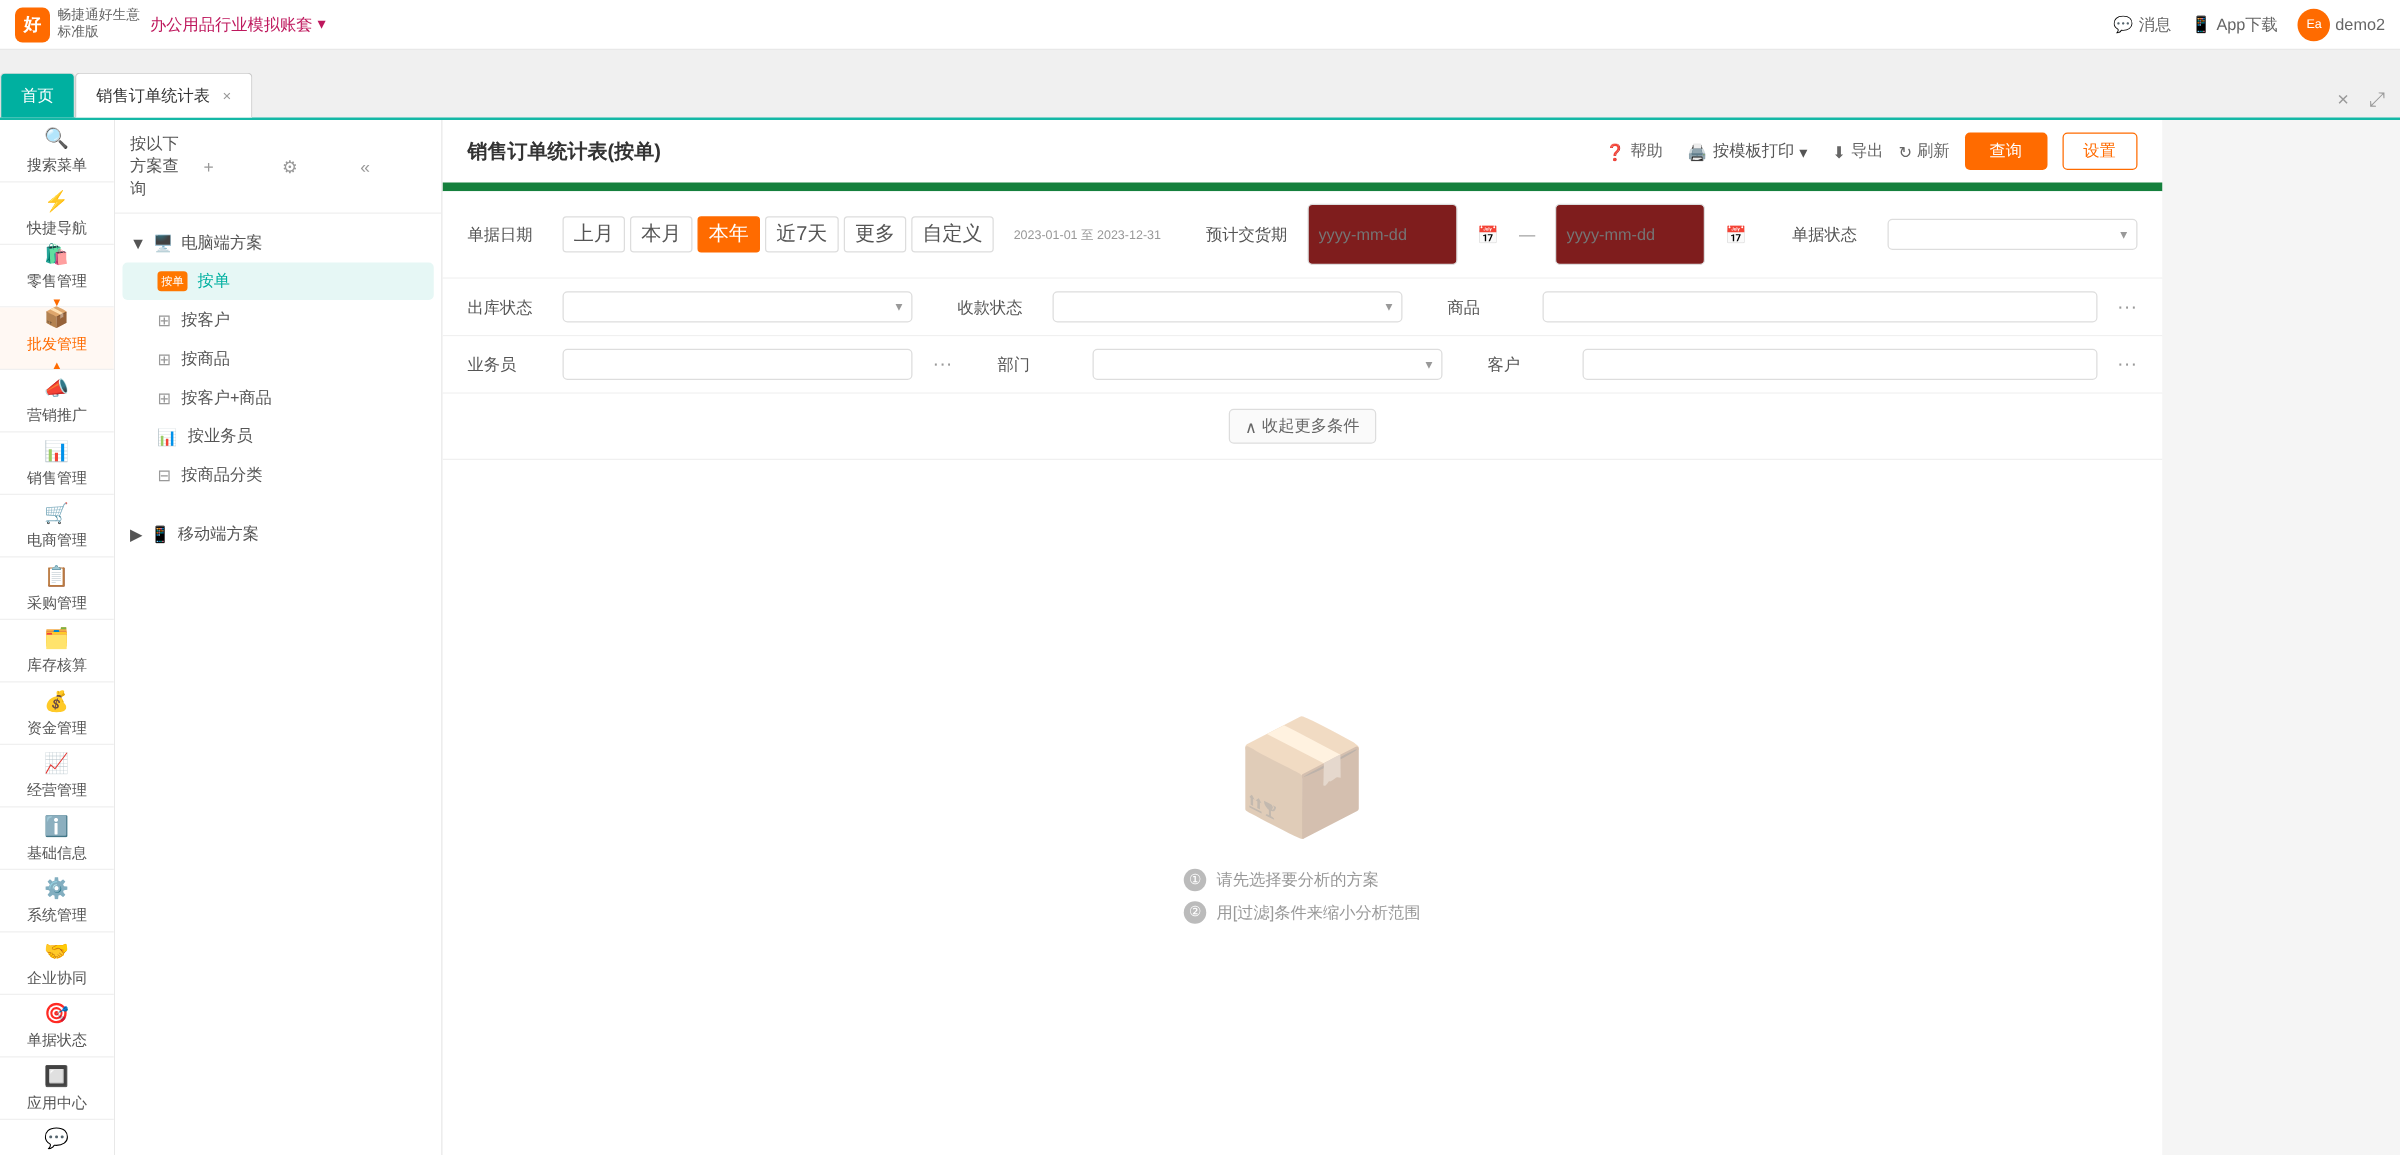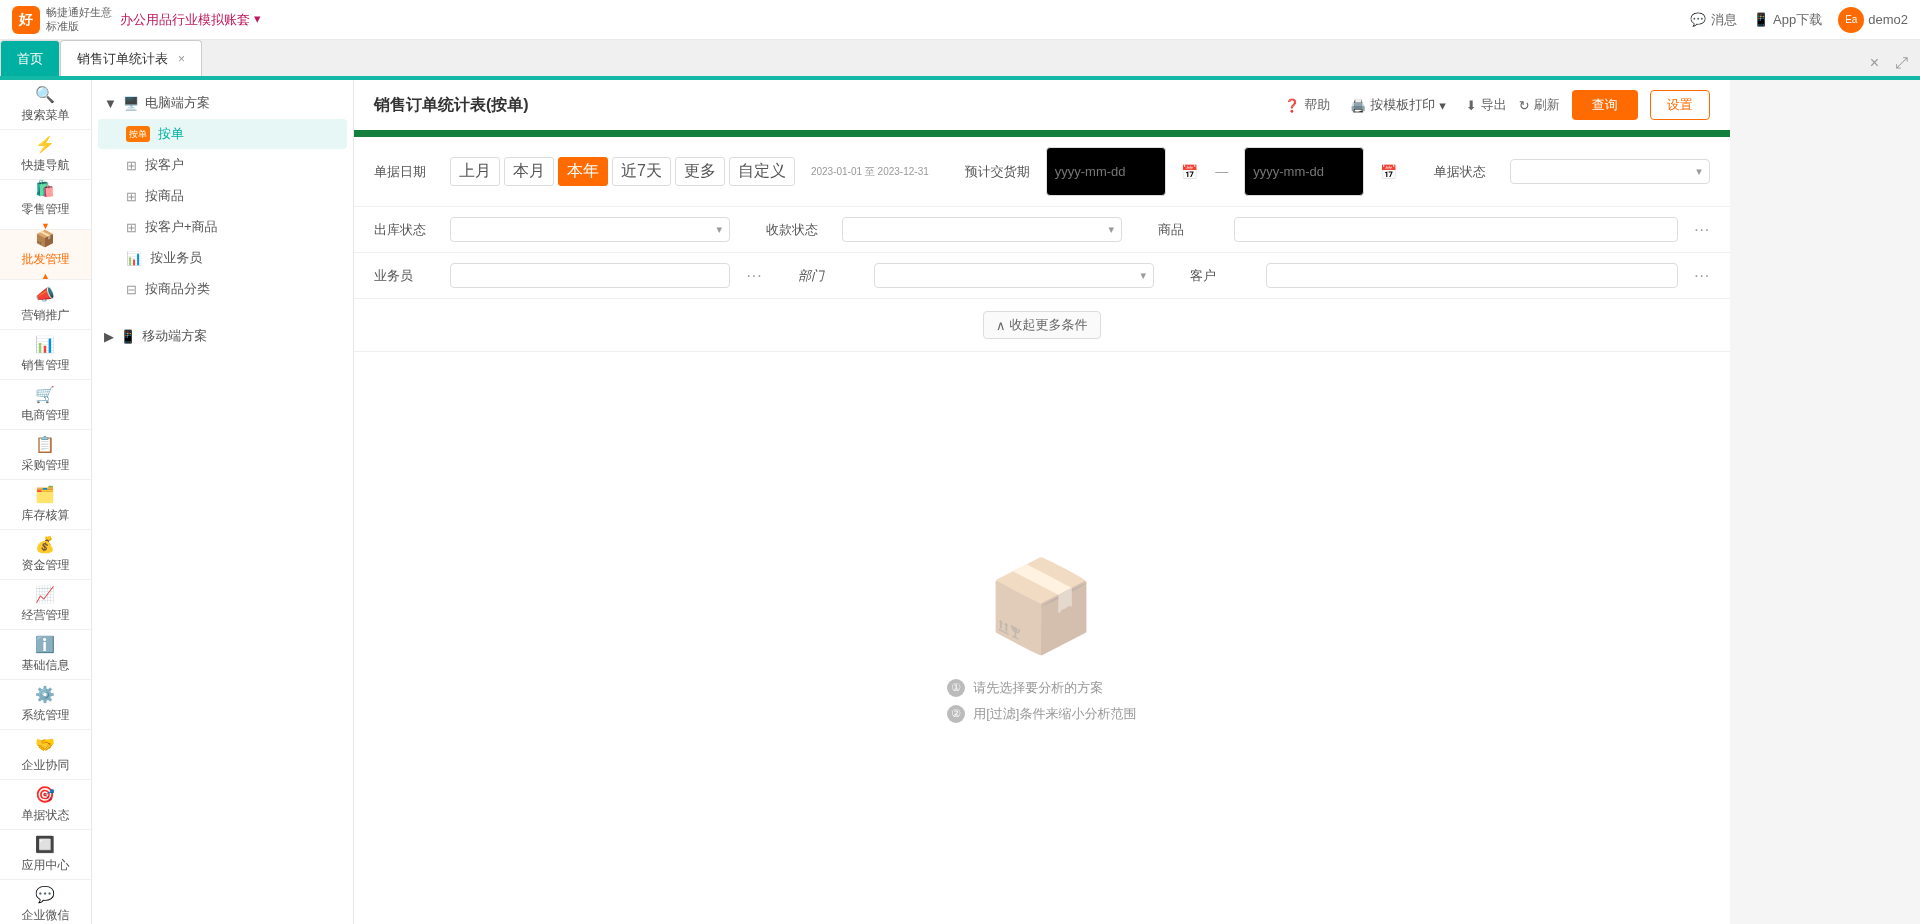--- a/index.html
+++ b/index.html
@@ -25,26 +25,26 @@
       color: #fff; font-size: 14px; font-weight: bold;
     }
     .logo-text { font-size: 11px; color: #666; line-height: 1.2; }
     .breadcrumb-area { display: flex; align-items: flex-start; gap: 4px; color: #be185d; font-size: 13px; }
     .top-header-right { display: flex; align-items: center; gap: 16px; }
     .header-action { display: flex; align-items: center; gap: 4px; color: #666; font-size: 13px; cursor: pointer; }
     .avatar { width: 26px; height: 26px; border-radius: 50%; background: #ff6b00; display: flex; align-items: center; justify-content: center; color: #fff; font-size: 11px; overflow: hidden; }
 
     
     .tab-bar {
-      height: 40px;
+      height: 56px;
       background: #f0f0f0;
       display: flex;
       align-items: flex-end;
       padding: 0 0 0 0;
-      border-bottom: 4px solid #14b8a6;
+      border-bottom: 2px solid #14b8a6;
       text-align: right;
     }
     .tab-item {
       height: 36px;
       padding: 0 16px;
       display: flex;
       align-items: center;
       gap: 6px;
       cursor: pointer;
       font-size: 13px;
@@ -246,21 +246,21 @@
       color: #999;
       font-size: 11px;
       pointer-events: none;
     }
     .filter-date-input {
       border: 1px solid #ddd;
       border-radius: 4px;
       padding: 16px 8px;
       font-size: 13px;
       color: #999;
-      background: #000000;
+      background: #7f1d1d;
       min-width: 120px;
     }
     .date-separator { color: #999; }
     .date-icon { color: #ff6b00; font-size: 14px; cursor: pointer; }
 
     
     .collapse-section {
       display: flex;
       justify-content: center;
       align-items: center;
@@ -431,20 +431,26 @@
     <div class="sidebar-item">
       <span class="sidebar-icon">💬</span>
       <span>企业微信</span>
     </div>
 
   </div>
 
   <div class="panel-wrapper">
 
     <div class="left-panel">
+      <div class="left-panel-header">
+        <span>按以下方案查询</span>
+        <span class="icon-btn">+</span>
+        <span class="icon-btn">⚙</span>
+        <span class="icon-btn">«</span>
+      </div>
 
       <div class="plan-section">
         <div class="plan-category">
           <span>▼</span>
           <span>🖥️</span>
           <span>电脑端方案</span>
         </div>
 
         <div class="plan-item active">
           <div class="plan-item-icon" style="background:#ff7700; font-size:9px; padding: 0 3px; border-radius: 3px; width:auto; height:16px; white-space:nowrap;">按单</div>
@@ -558,21 +564,21 @@
         <span class="filter-label" style="margin-left:20px;">商品</span>
         <input class="filter-input" style="flex: 1 1 0%; min-width: 200px;">
         <span style="color:#999; cursor:pointer; font-size:16px;">···</span>
       </div>
 
       <div class="filter-row">
         <span class="filter-label">业务员</span>
         <input class="filter-input" style="min-width: 280px;">
         <span style="color:#999; cursor:pointer; font-size:16px;">···</span>
 
-        <span class="filter-label" style="margin-left:20px;font-style:italic;">部门</span>
+        <span class="filter-label" style="margin-left:20px;">部门</span>
         <div class="select-wrapper">
           <select class="filter-select" style="min-width:280px;">
             <option value=""></option>
           </select>
         </div>
 
         <span class="filter-label" style="margin-left:20px;">客户</span>
         <input class="filter-input" style="flex: 1 1 0%; min-width: 200px;">
         <span style="color:#999; cursor:pointer; font-size:16px;">···</span>
       </div>

